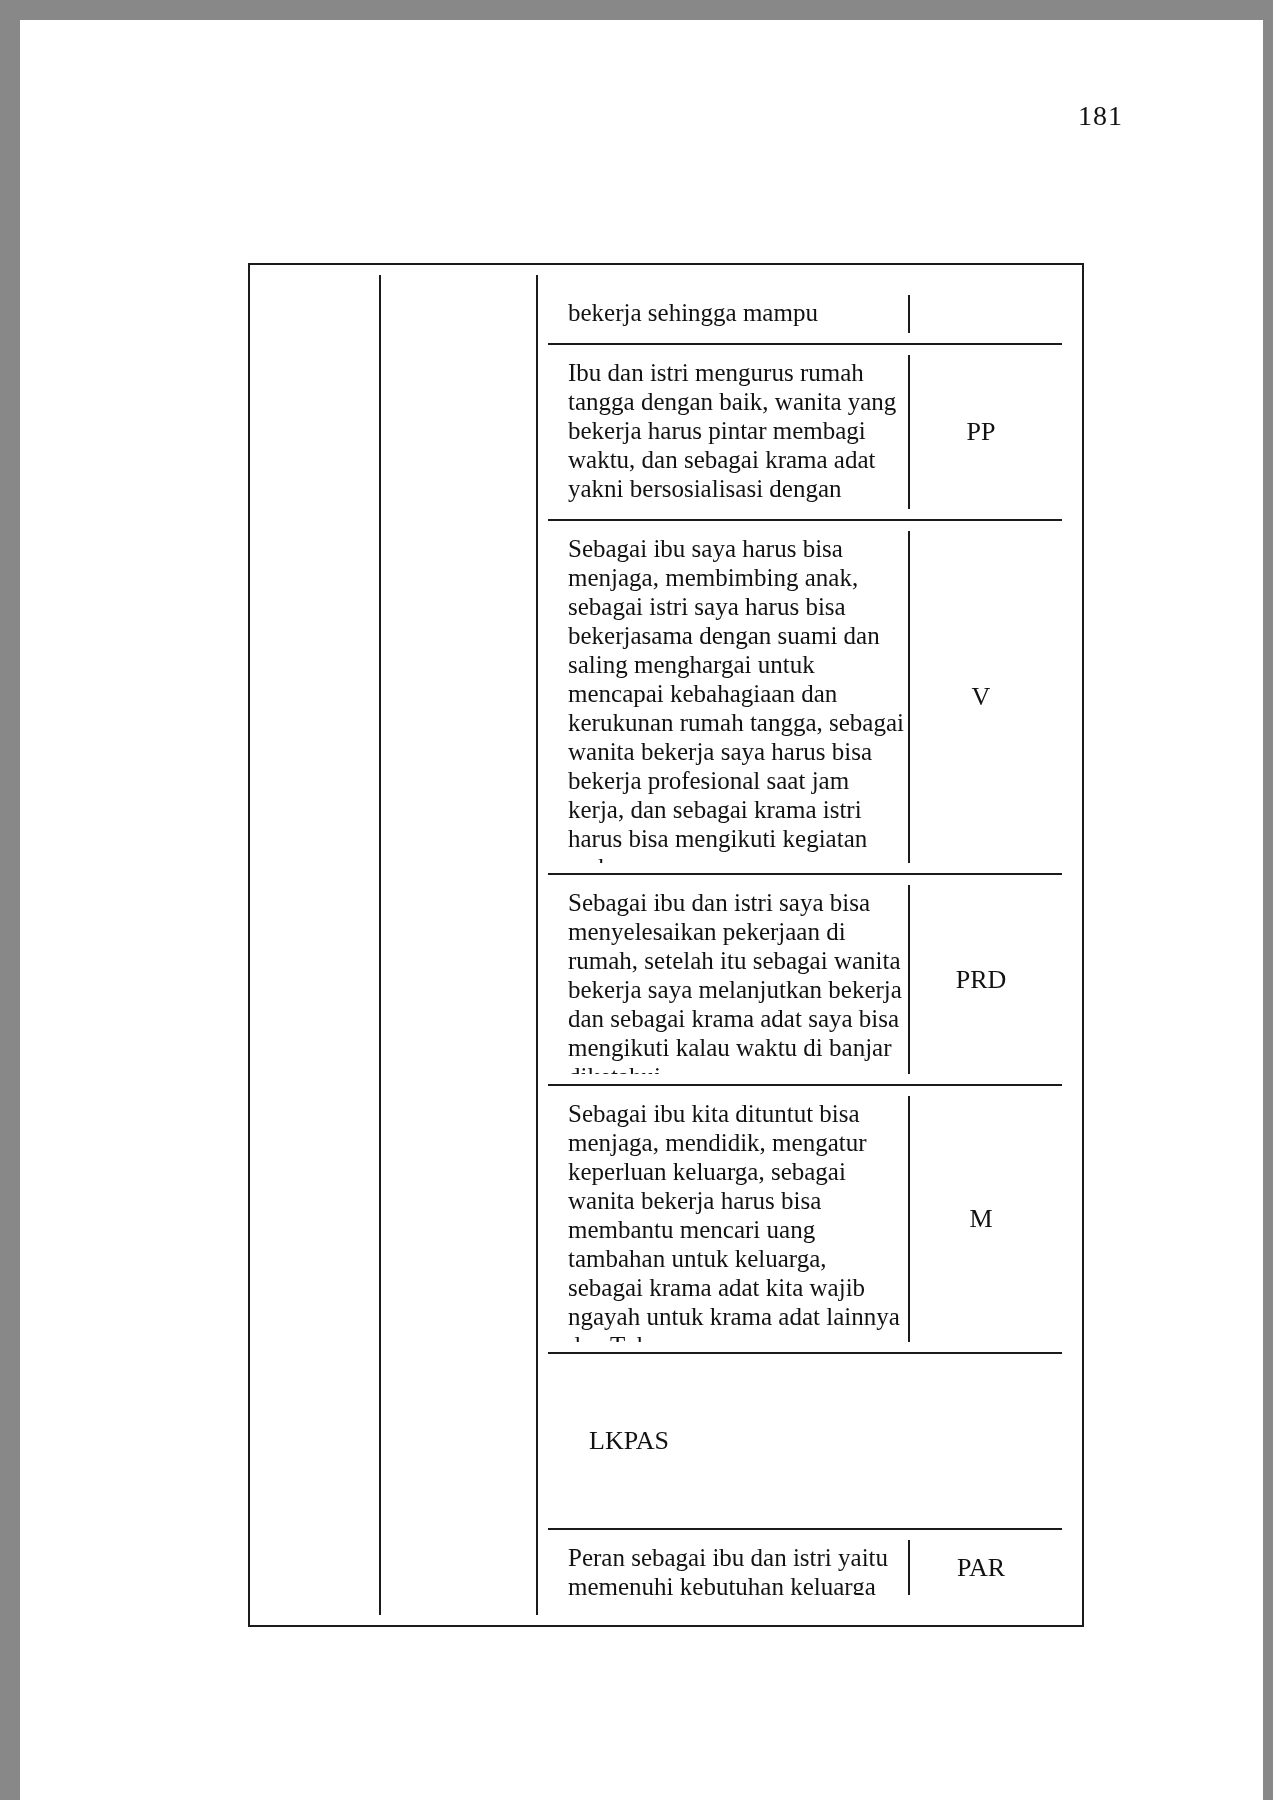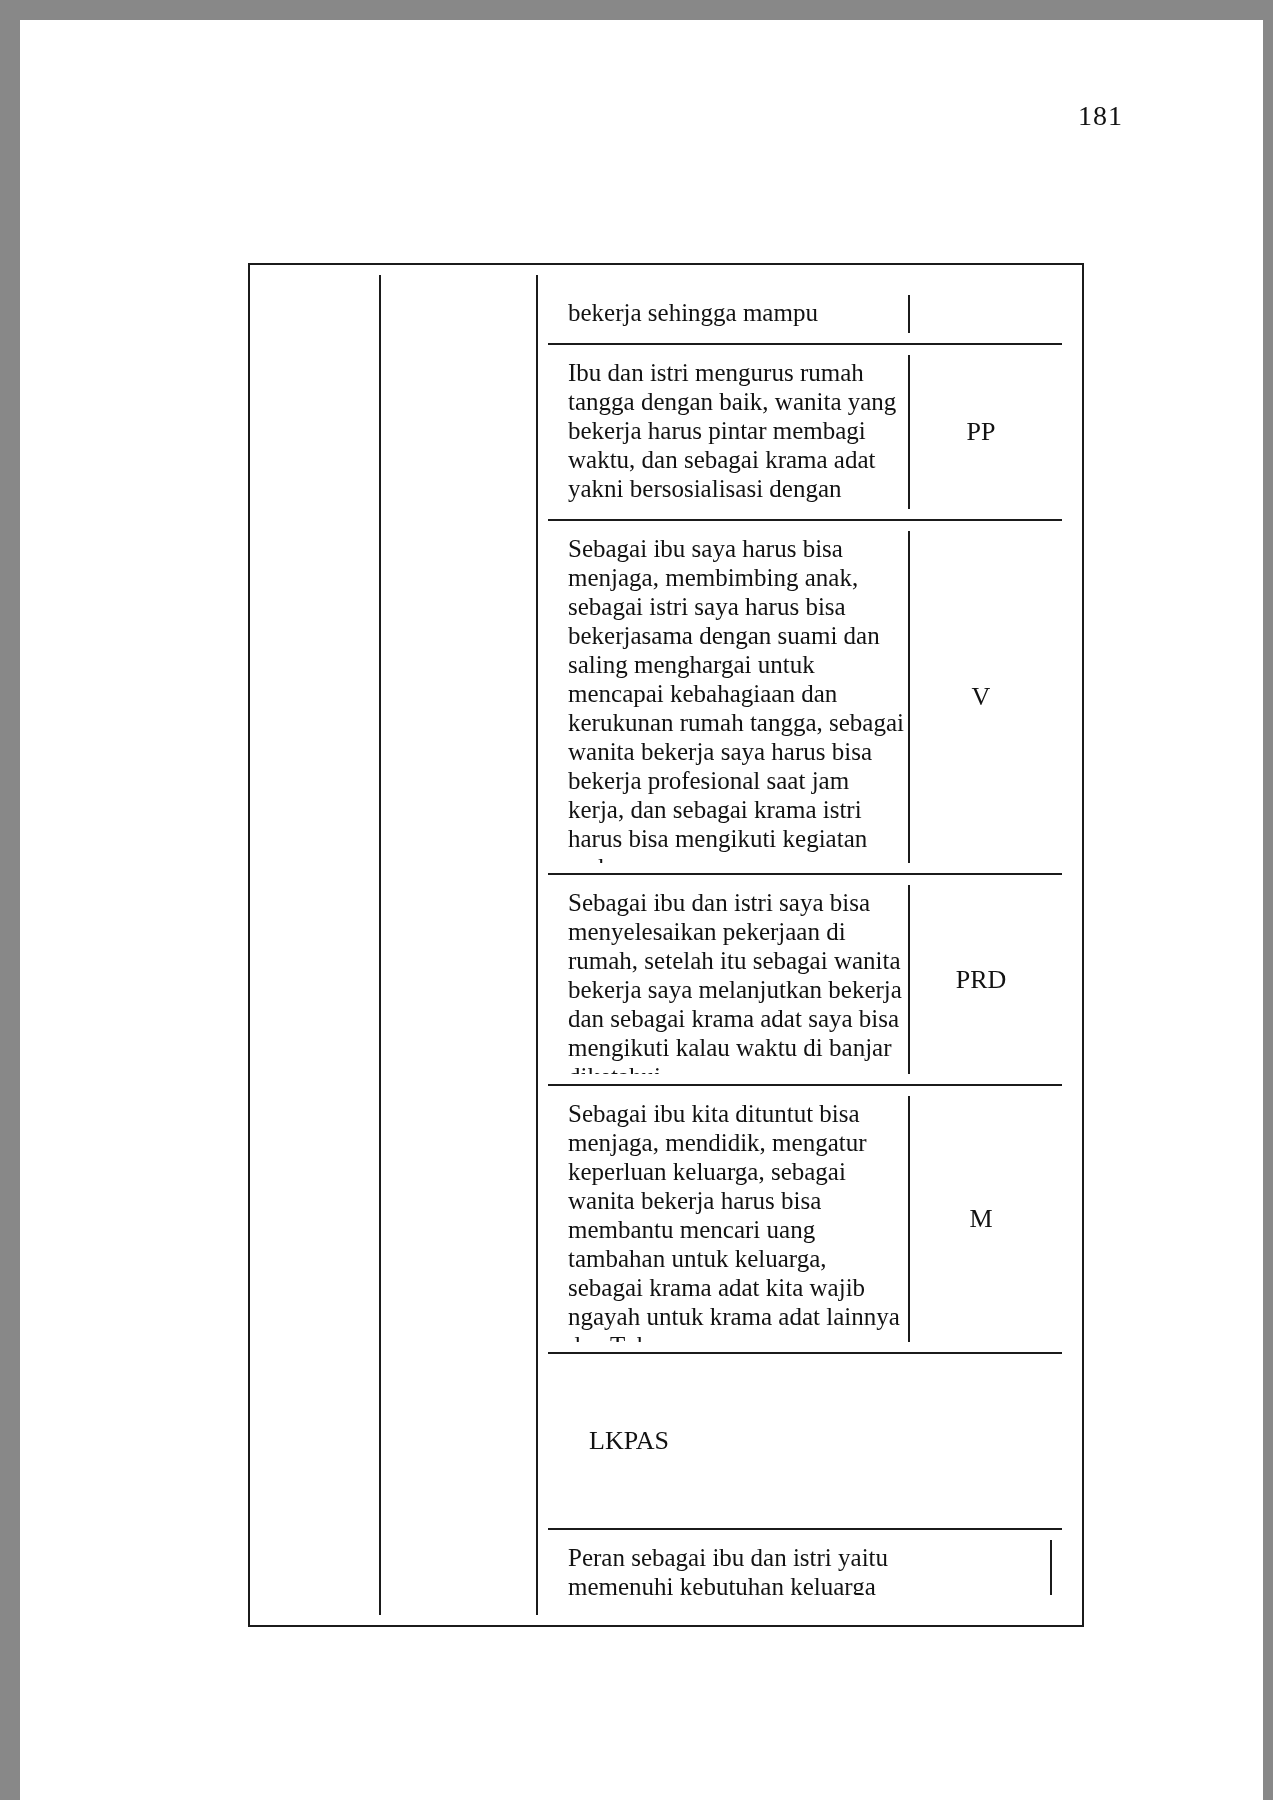--- a/index.html
+++ b/index.html
@@ -145,17 +145,18 @@
 
       <div class="t-row" style="height:176px">
         <div class="cell-code">LKPAS</div>
       </div>
 
       <div class="t-row">
         <div class="cell-text">Peran sebagai ibu dan istri yaitu
 memenuhi kebutuhan keluarga
 serta mengurus segala hal yang
 berkaitan dengan suami, anak,</div>
+        <div class="cell-code">PAR</div>
       </div>
 
     </div>
   </div>
 </div>
 
 </body></html>

